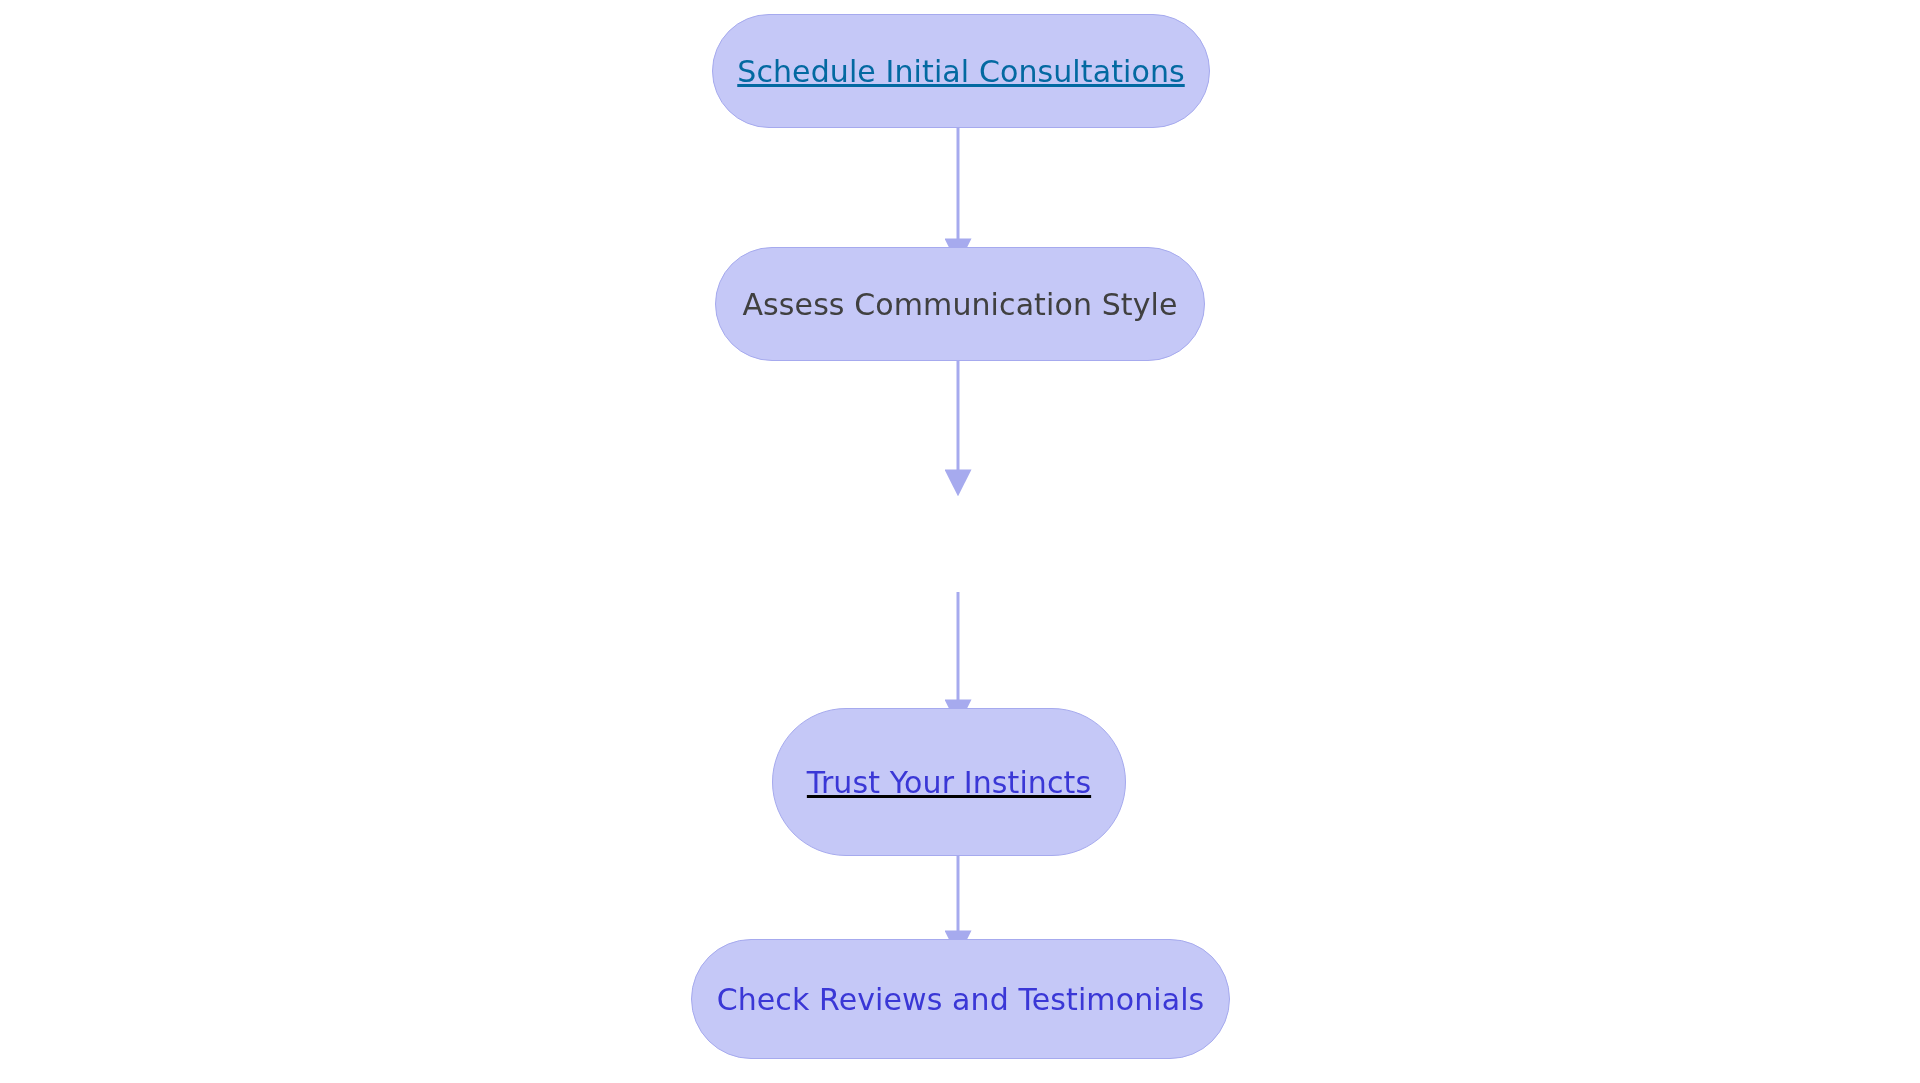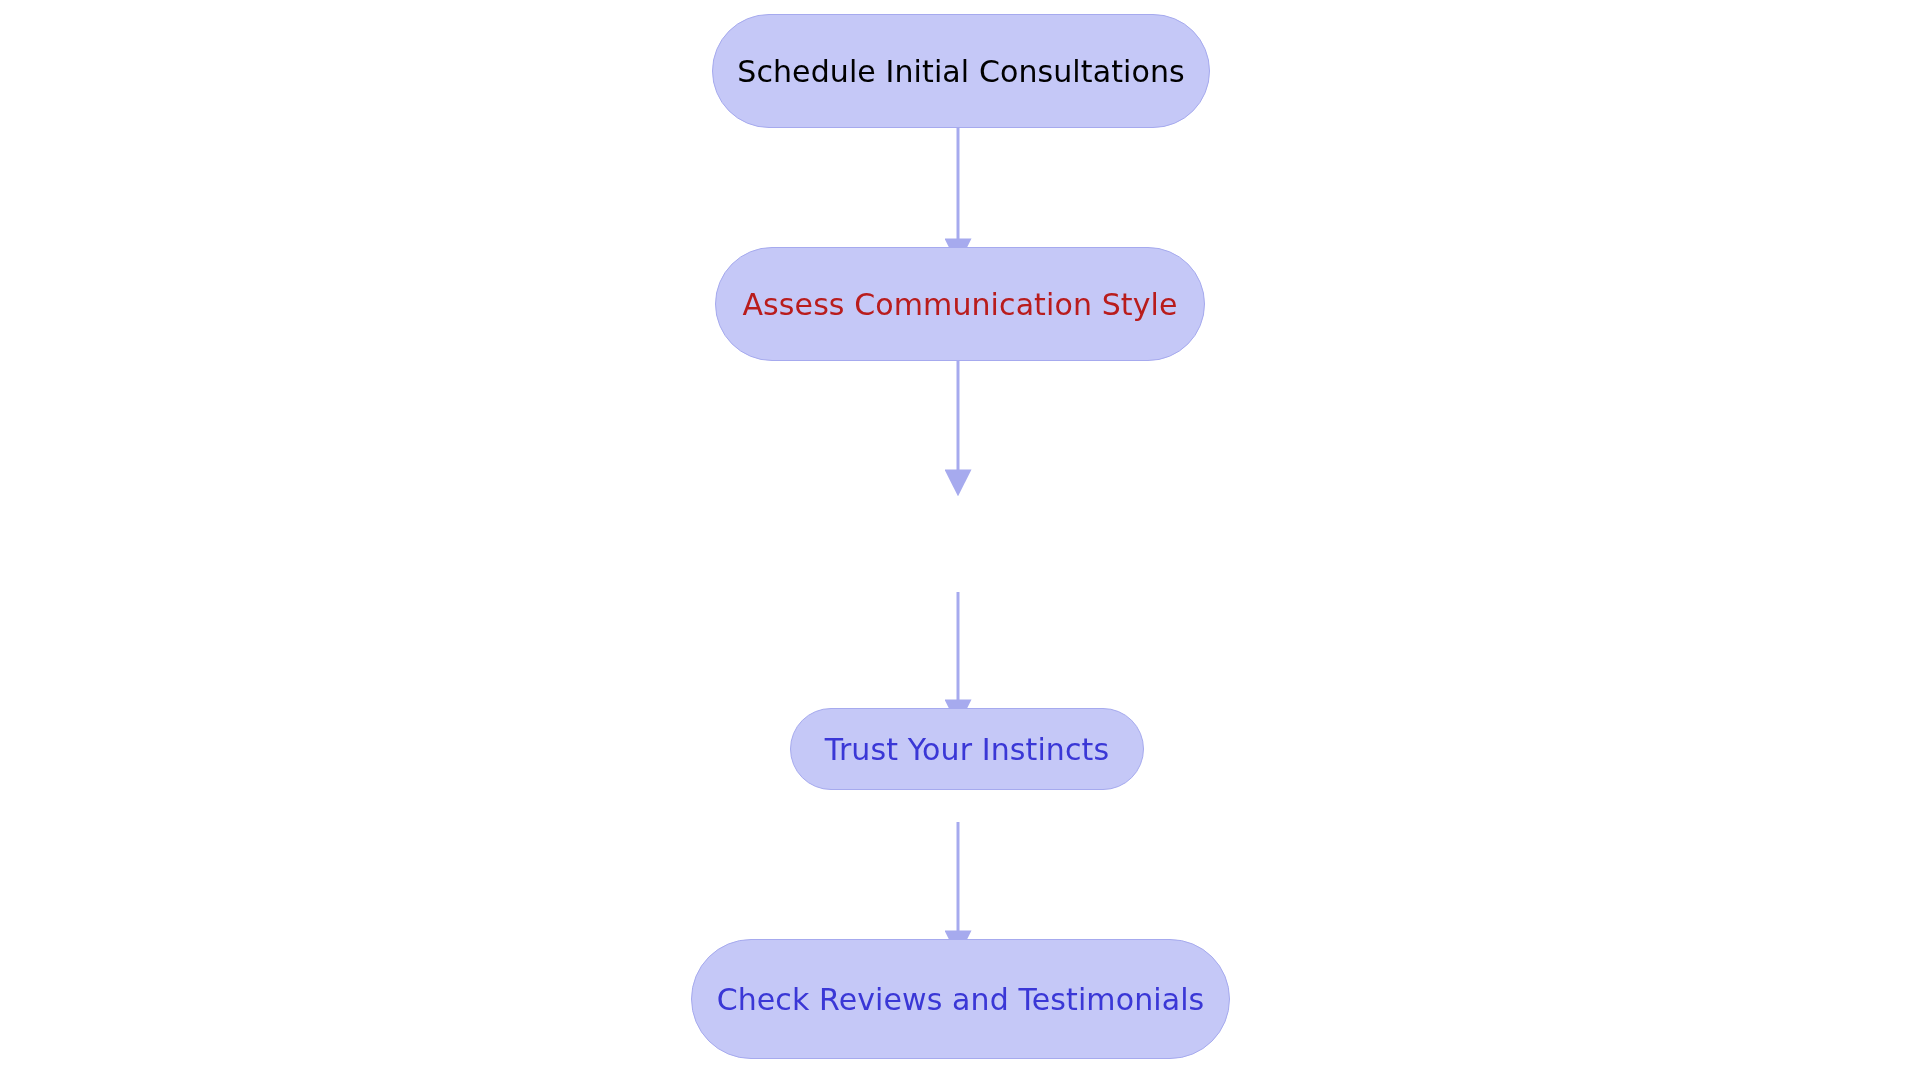--- a/index.html
+++ b/index.html
@@ -63,29 +63,29 @@
     </defs>
     <g id="edge-group">
         <line x1="958" y1="128" x2="958" y2="245" stroke="#A6AAEE" stroke-width="3" marker-end="url(#arrowhead)"></line>
         <line x1="958" y1="361" x2="958" y2="476" stroke="#A6AAEE" stroke-width="3" marker-end="url(#arrowhead)"></line>
         <line x1="958" y1="592" x2="958" y2="706" stroke="#A6AAEE" stroke-width="3" marker-end="url(#arrowhead)"></line>
         <line x1="958" y1="822" x2="958" y2="937" stroke="#A6AAEE" stroke-width="3" marker-end="url(#arrowhead)"></line>
       </g>
   </svg>
 
   <div class="flow-node" id="node-1" style="left: 712px; top: 14px; width: 498px; height: 114px; background: rgb(197, 200, 247); border-color: rgb(166, 170, 238);">
-    <span class="flow-node-label" style="color: #000000;">Schedule Initial Consultations</span>
+    <span class="flow-node-label" style="color: #0369a1; text-decoration: underline;">Schedule Initial Consultations</span>
   </div>
 
   <div class="flow-node" id="node-2" style="left: 715px; top: 247px; width: 490px; height: 114px; background: rgb(197, 200, 247); border-color: rgb(166, 170, 238);">
-    <span class="flow-node-label" style="color: #b91c1c;">Assess Communication Style</span>
+    <span class="flow-node-label" style="color: #404040;">Assess Communication Style</span>
   </div>
 
 
-  <div class="flow-node" id="node-4" style="left: 790px; top: 708px; width: 354px; height: 82px; background: rgb(197, 200, 247); border-color: rgb(166, 170, 238);">
+  <div class="flow-node" id="node-4" style="left: 772px; top: 708px; width: 354px; height: 148px; background: rgb(197, 200, 247); border-color: rgb(166, 170, 238); text-decoration: underline;">
     <span class="flow-node-label" style="color: rgb(58, 55, 214);">Trust Your Instincts</span>
   </div>
 
   <div class="flow-node" id="node-5" style="left: 691px; top: 939px; width: 539px; height: 120px; background: rgb(197, 200, 247); border-color: rgb(166, 170, 238);">
     <span class="flow-node-label" style="color: rgb(58, 55, 214);">Check Reviews and Testimonials</span>
   </div>
 
 </div>
 
 </body></html>

